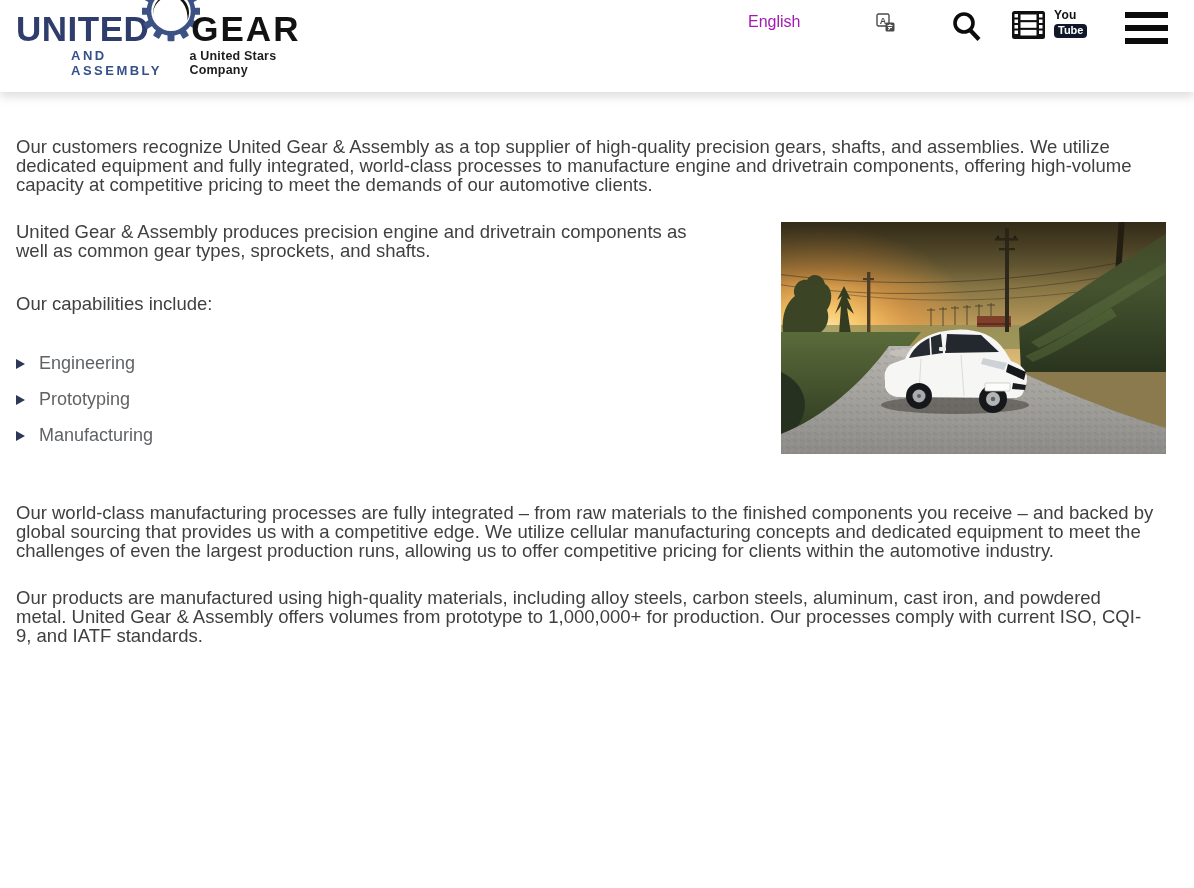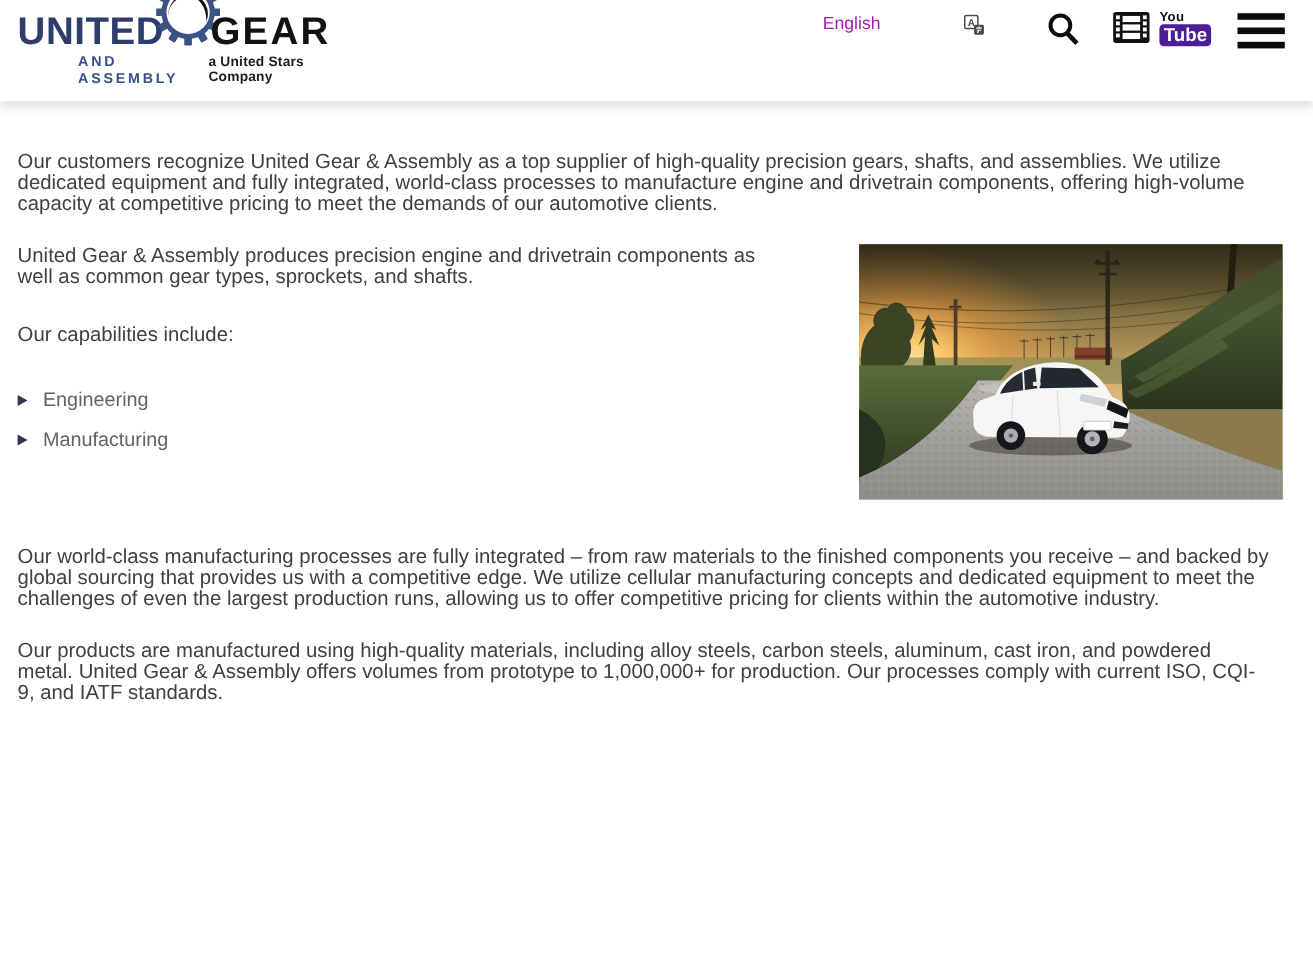--- a/index.html
+++ b/index.html
@@ -25,22 +25,22 @@
   .logo-subline { font-size:13px; font-weight:bold; color:#36508a; letter-spacing:2.5px; }
   .logo-tagline { font-size:12.5px; font-weight:bold; color:#1d1d1d; margin-left:6px; letter-spacing:0.2px; }
 
   .lang-select { position:absolute; left:748px; top:13px; font-size:16px; color:#a21caf; cursor:pointer; }
   .translate-btn { position:absolute; left:876px; top:13px; cursor:pointer; }
   .search-btn { position:absolute; left:950px; top:9px; cursor:pointer; }
   .youtube-btn { position:absolute; left:1010px; top:9px; cursor:pointer; display:flex; align-items:flex-start; }
   .yt-text { margin-left:6px; line-height:1; }
   .yt-you { font-size:12px; font-weight:bold; color:#111; letter-spacing:0.3px; display:block; }
   .yt-tube {
-    display:inline-block; margin-top:1px; font-size:17px; font-weight:bold; color:#fff;
-    background:#4c1d95; border-radius:4px; padding:1px 4px 2px;
+    display:inline-block; margin-top:1px; font-size:11px; font-weight:bold; color:#fff;
+    background:#0f172a; border-radius:4px; padding:1px 4px 2px;
   }
   .hamburger { position:absolute; left:1125px; top:12px; width:43px; cursor:pointer; }
   .hamburger .bar { height:5.5px; background:#0b0b0b; margin-bottom:7.5px; }
   .hamburger .bar:last-child { margin-bottom:0; }
 
   
   .main { padding:0 28px 0 16px; }
   .para { font-size:18.5px; line-height:19px; color:#404040; margin:0; }
   .intro { margin-top:45px; width:1139px; }
   .section-heading {
@@ -166,20 +166,24 @@
       <div class="col-left">
         <p class="para">United Gear &amp; Assembly produces precision engine and drivetrain components as well as common gear types, sprockets, and shafts.</p>
         <p class="para cap-label">Our capabilities include:</p>
         <ul class="cap-list">
           <li class="cap-item">
             <span class="tri-bullet"></span>
             <span class="cap-text">Engineering</span>
           </li>
           <li class="cap-item">
             <span class="tri-bullet"></span>
+            <span class="cap-text">Prototyping</span>
+          </li>
+          <li class="cap-item">
+            <span class="tri-bullet"></span>
             <span class="cap-text">Manufacturing</span>
           </li>
         </ul>
       </div>
 
       <div class="col-right">
 
         <svg class="feature-image" viewBox="0 0 385 232" preserveAspectRatio="none" role="img">
           <defs>
             <linearGradient id="skyG" x1="0" y1="0" x2="0" y2="1">

